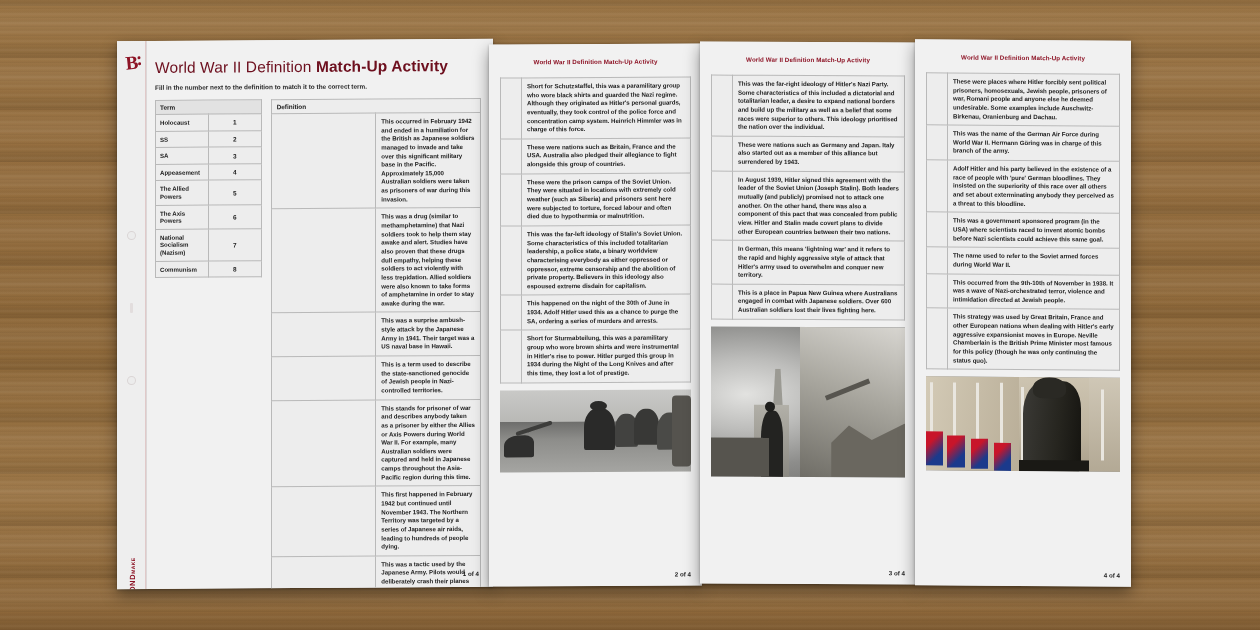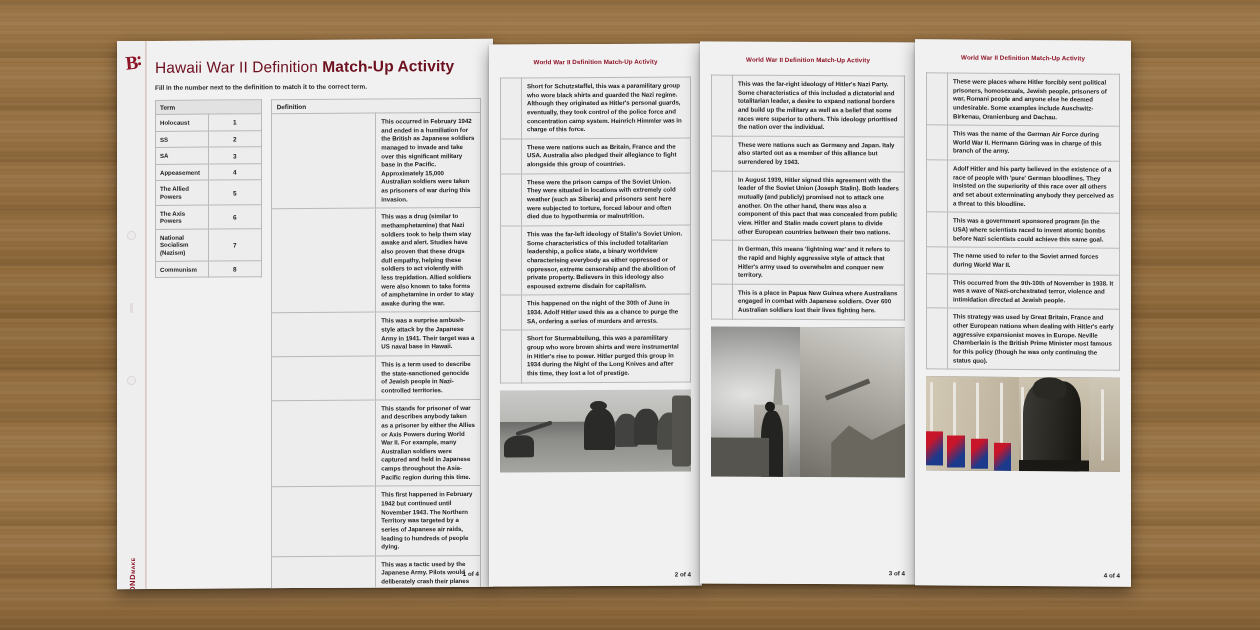--- a/index.html
+++ b/index.html
@@ -282,21 +282,21 @@
         <div class="logo-b">B</div>
         <div class="punch" id="punch-top"></div>
         <div class="punch-slot"></div>
         <div class="punch" id="punch-bot"></div>
         <div class="brand-vert">
           <span>BEYOND</span><span class="sm">MAKE</span>
         </div>
       </div>
 
       <div class="s1-body">
-        <div class="doc-title"><span>Hawaii War II Definition </span><b>Match-Up Activity</b></div>
+        <div class="doc-title"><span>World War II Definition </span><b>Match-Up Activity</b></div>
         <div class="doc-sub">Fill in the number next to the definition to match it to the correct term.</div>
 
         <div id="s1-cols">
           <table class="grid" id="terms-table">
             <thead>
               <tr>
                 <th colspan="2">Term</th>
               </tr>
             </thead>
             <tbody id="terms-body">

